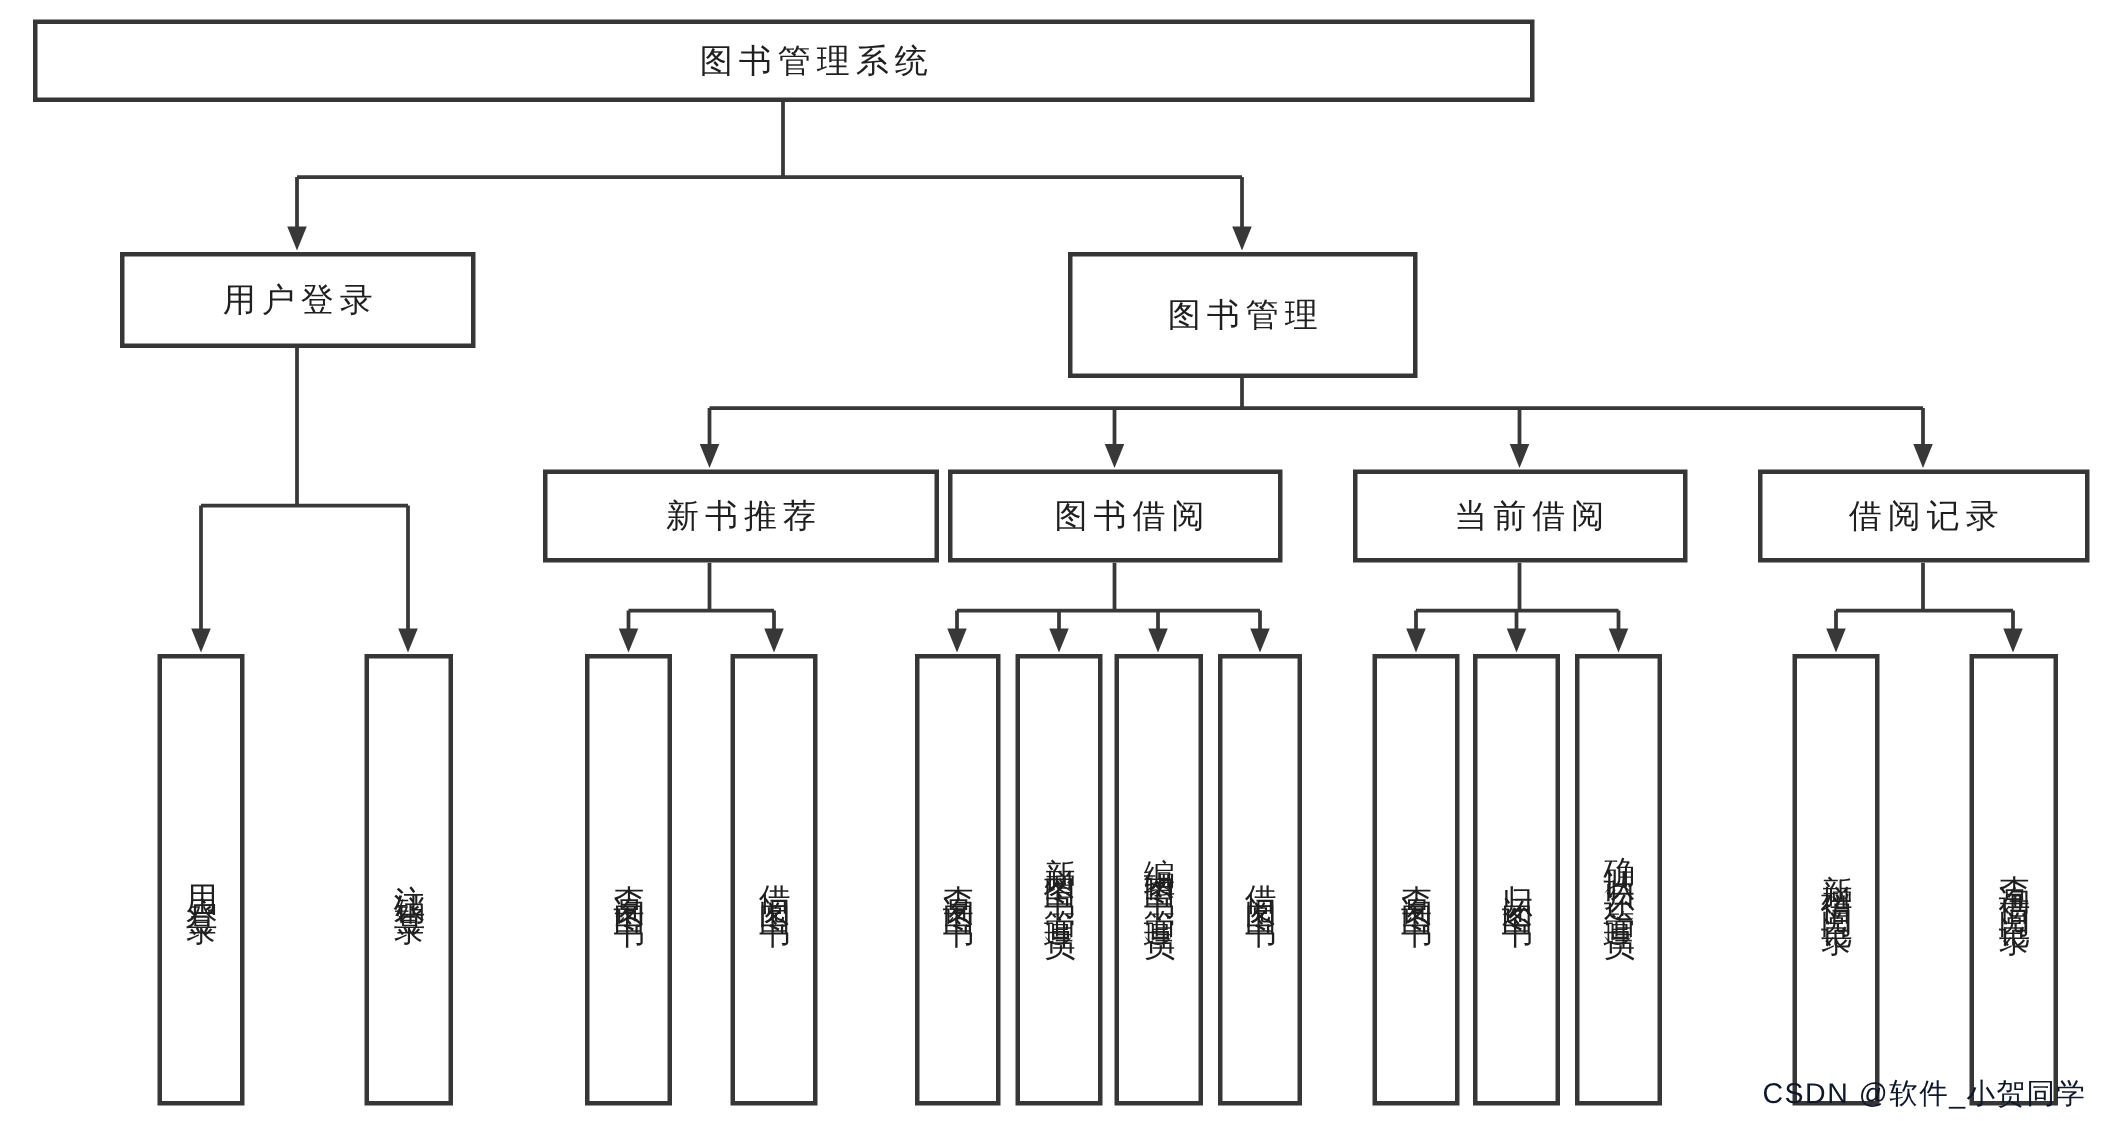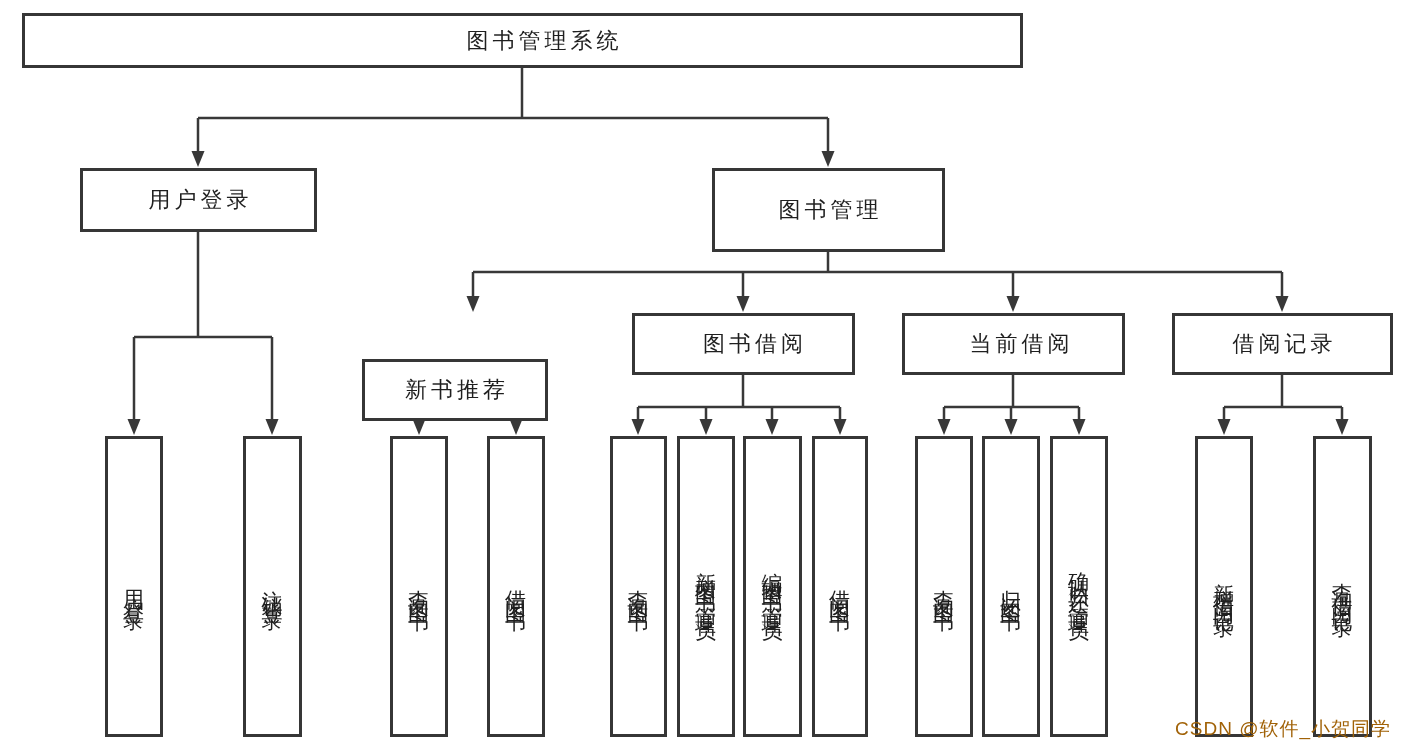--- a/index.html
+++ b/index.html
@@ -31,21 +31,21 @@
     writing-mode:vertical-rl;
     text-orientation:mixed;
     letter-spacing:7px;
     line-height:1;
     display:block;
   }
   .watermark{
     position:absolute;
     right:14px;top:716px;
     font-size:19px;
-    color:#a16207;
+    color:#0f172a;
     letter-spacing:1px;
     white-space:nowrap;
   }
 </style>
 </head>
 <body>
 
 <div id="canvas">
 
   <svg class="wires" viewBox="0 0 1405 747" xmlns="http://www.w3.org/2000/svg">
@@ -77,21 +77,21 @@
       <polygon points="1217.5,419 1230.5,419 1224,435"></polygon>
       <polygon points="1335.5,419 1348.5,419 1342,435"></polygon>
     </g>
   </svg>
 
   <div class="node" style="left:22px;top:13px;width:1001px;height:55px;padding-left:40px;">图书管理系统</div>
 
   <div class="node" style="left:80px;top:168px;width:237px;height:64px;">用户登录</div>
   <div class="node" style="left:712px;top:168px;width:233px;height:84px;">图书管理</div>
 
-  <div class="node" style="left:362px;top:313px;width:186px;height:62px;margin-top:46px;">新书推荐</div>
+  <div class="node" style="left:362px;top:313px;width:264px;height:62px;">新书推荐</div>
   <div class="node" style="left:632px;top:313px;width:223px;height:62px;padding-left:19px;">图书借阅</div>
   <div class="node" style="left:902px;top:313px;width:223px;height:62px;padding-left:12px;">当前借阅</div>
   <div class="node" style="left:1172px;top:313px;width:221px;height:62px;font-family:Liberation Serif, serif;">借阅记录</div>
 
   <div class="node vnode" style="left:105px;top:436px;width:58px;height:301px;">
     <span class="vtext">用户登录</span>
   </div>
   <div class="node vnode" style="left:243px;top:436px;width:59px;height:301px;">
     <span class="vtext">注销登录</span>
   </div>

